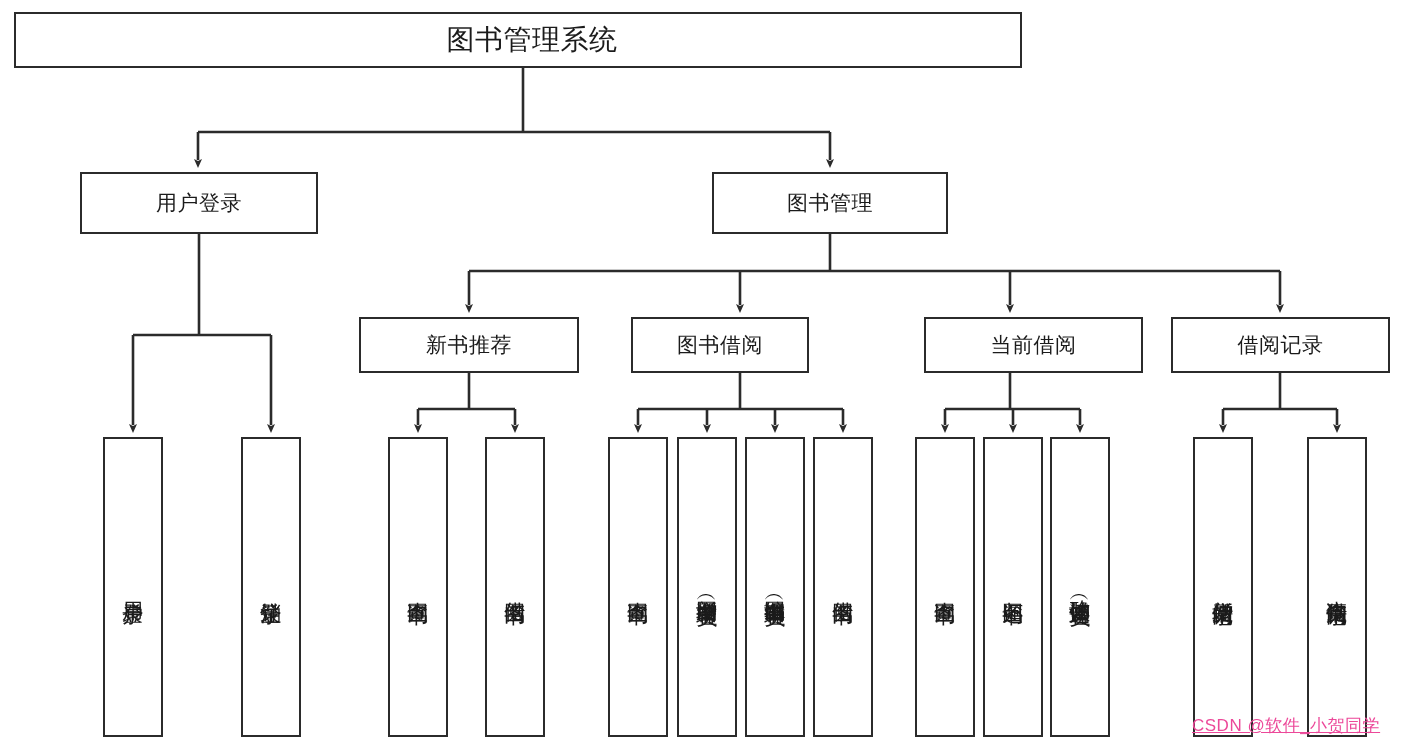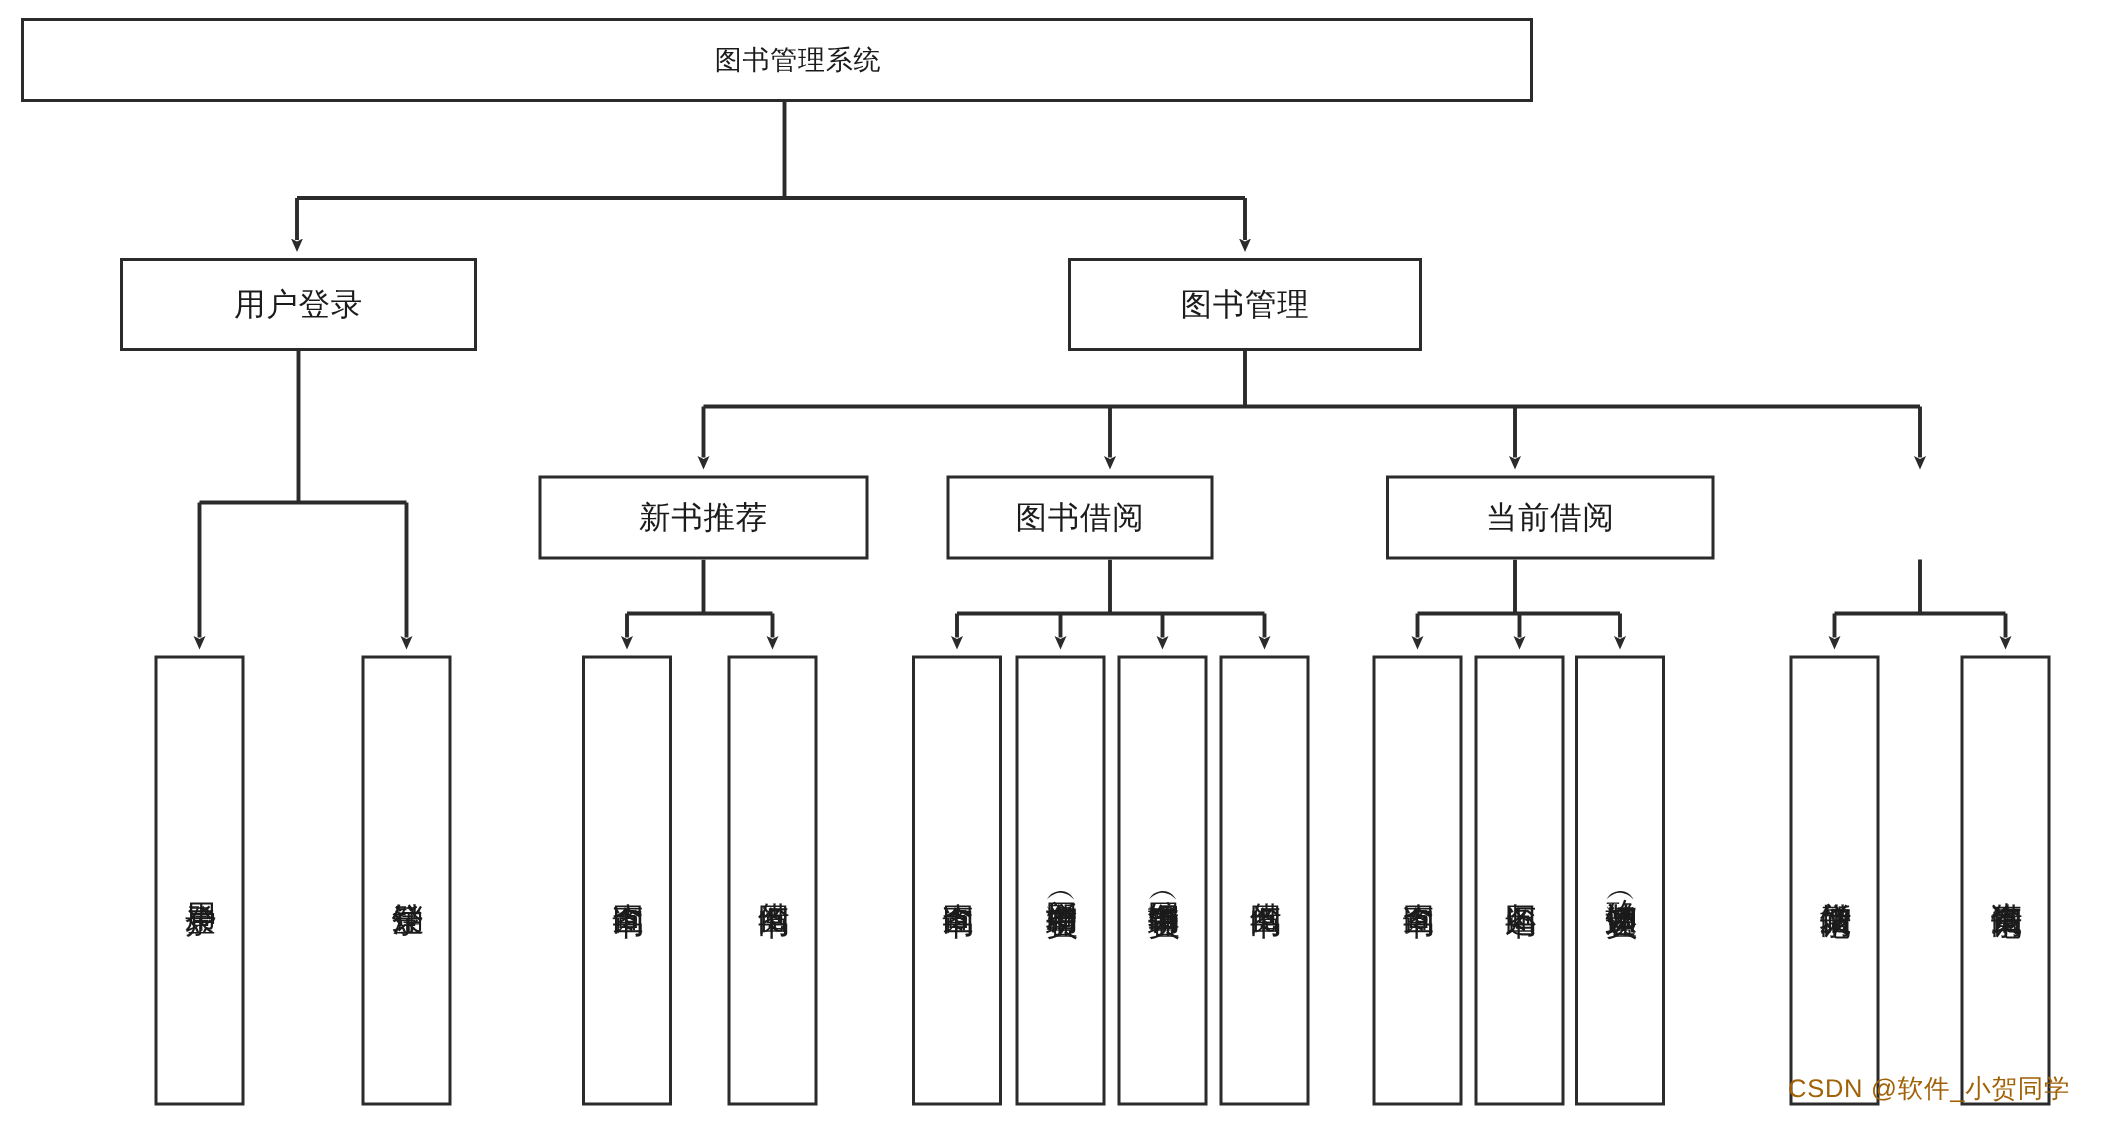--- a/index.html
+++ b/index.html
@@ -32,38 +32,39 @@
     display: flex;
     align-items: center;
     justify-content: center;
     color: #1b1b1b;
   }
   .node-h {
     font-size: 21px;
     letter-spacing: 0.5px;
   }
   .node-root {
-    font-size: 18px;
+    font-size: 28px;
     padding-left: 28px;
   }
   .node-v {
     writing-mode: vertical-rl;
     text-orientation: upright;
     font-size: 21px;
     line-height: 1.12;
     letter-spacing: 1px;
     padding: 4px 0;
     white-space: nowrap;
   }
   .watermark {
     position: absolute;
     font-size: 17px;
-    color: #a16207;
+    color: #ec4899;
     white-space: nowrap;
     letter-spacing: 0.5px;
+    text-decoration: underline;
   }
 </style>
 </head>
 <body>
 
 <div id="canvas">
 
   <svg id="edges" viewBox="0 0 1405 747" xmlns="http://www.w3.org/2000/svg">
     <defs>
       <marker id="arrow" markerWidth="10" markerHeight="10" refX="1" refY="4" orient="auto" markerUnits="userSpaceOnUse">
@@ -115,20 +116,21 @@
   </svg>
 
   <div class="node node-h node-root" style="left:14px; top:12px; width:1008px; height:56px;">图书管理系统</div>
 
   <div class="node node-h" style="left:80px; top:172px; width:238px; height:62px;">用户登录</div>
   <div class="node node-h" style="left:359px; top:317px; width:220px; height:56px;">新书推荐</div>
 
   <div class="node node-h" style="left:712px; top:172px; width:236px; height:62px;">图书管理</div>
   <div class="node node-h" style="left:631px; top:317px; width:178px; height:56px;">图书借阅</div>
   <div class="node node-h" style="left:924px; top:317px; width:219px; height:56px;">当前借阅</div>
+  <div class="node node-h" style="left:1171px; top:317px; width:219px; height:56px;">借阅记录</div>
 
   <div class="node node-v" style="left:103px; top:437px; width:60px; height:300px;">用户登录</div>
   <div class="node node-v" style="left:241px; top:437px; width:60px; height:300px;">注销登录</div>
   <div class="node node-v" style="left:388px; top:437px; width:60px; height:300px;">查询图书</div>
   <div class="node node-v" style="left:485px; top:437px; width:60px; height:300px;">借阅图书</div>
   <div class="node node-v" style="left:608px; top:437px; width:60px; height:300px;">查询图书</div>
   <div class="node node-v" style="left:677px; top:437px; width:60px; height:300px;">新增图书（管理员）</div>
   <div class="node node-v" style="left:745px; top:437px; width:60px; height:300px;">编辑图书（管理员）</div>
   <div class="node node-v" style="left:813px; top:437px; width:60px; height:300px;">借阅图书</div>
   <div class="node node-v" style="left:915px; top:437px; width:60px; height:300px;">查询图书</div>

